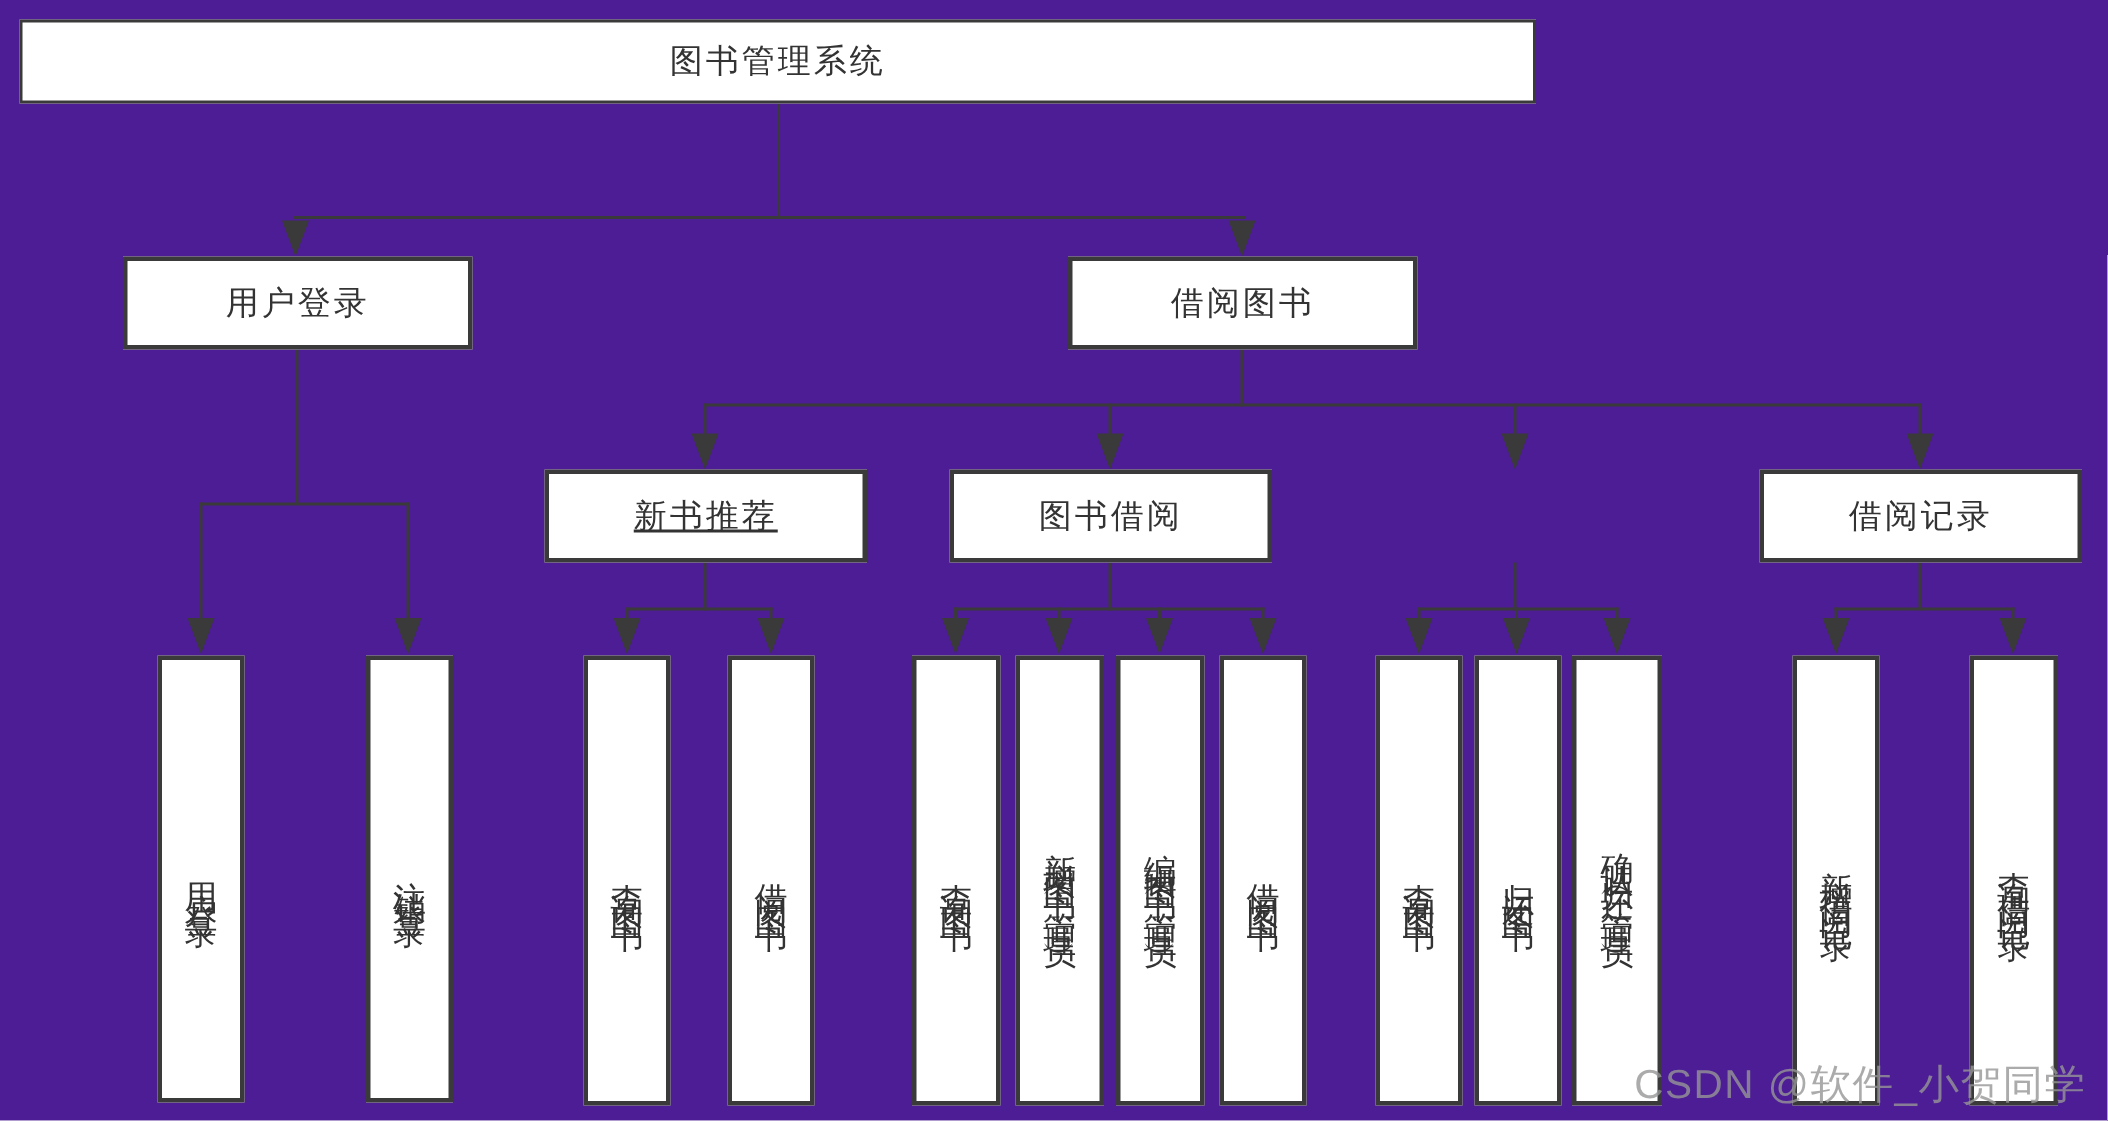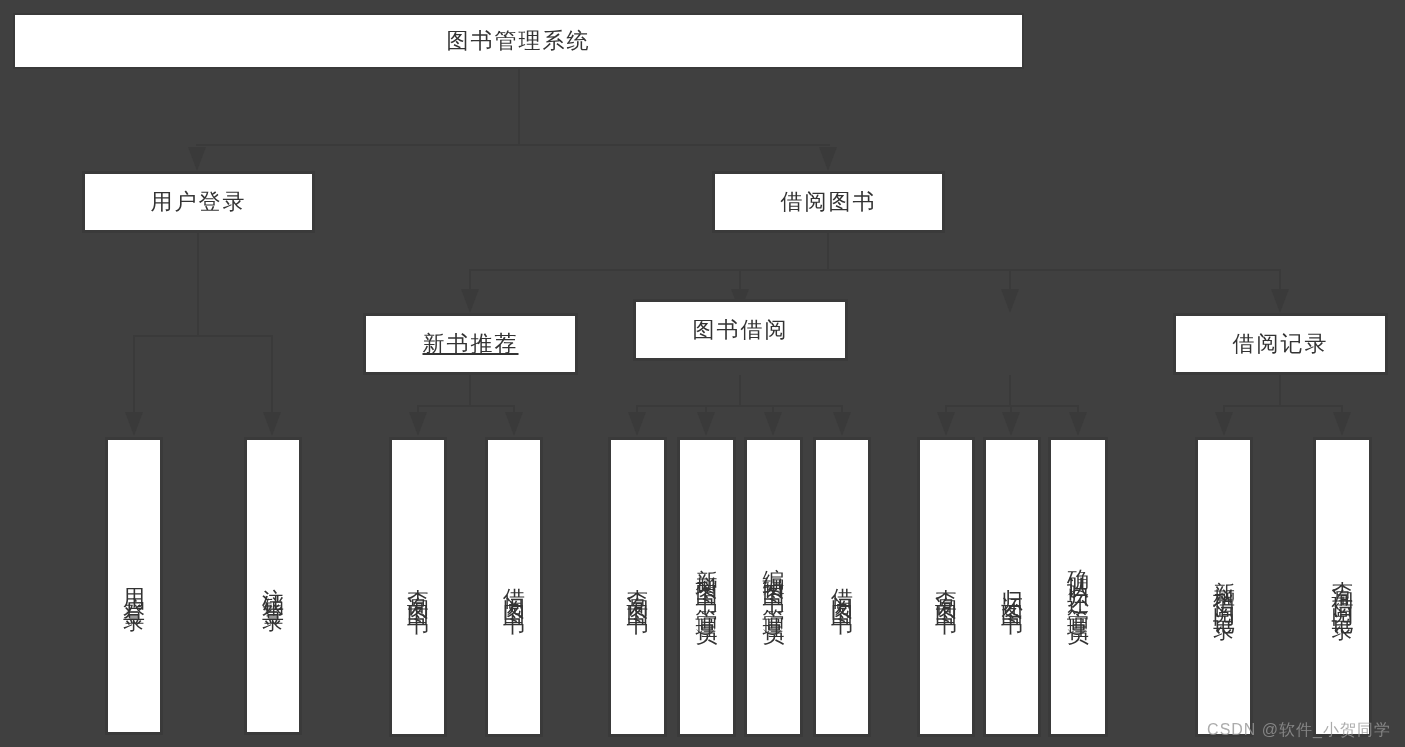--- a/index.html
+++ b/index.html
@@ -1,20 +1,20 @@
 <!DOCTYPE html>
 <html><head>
 <meta charset="utf-8">
 <style>
   html, body { margin: 0; padding: 0; background: #ffffff; }
   .canvas {
     position: relative;
     width: 1405px;
     height: 747px;
-    background: #404040;
+    background: #4c1d95;
     font-family: "Liberation Sans", "DejaVu Sans", sans-serif;
     overflow: hidden;
   }
   .box {
     position: absolute;
     box-sizing: border-box;
     border: 3px solid #3a3a3a;
     background: #ffffff;
     display: flex;
     align-items: center;
@@ -48,21 +48,21 @@
     height: 0;
     border-left: 9px solid transparent;
     border-right: 9px solid transparent;
     border-top: 24px solid #3a3a3a;
     z-index: 1;
   }
   .watermark {
     position: absolute;
     right: 14px;
     bottom: 6px;
-    font-size: 16px;
+    font-size: 27px;
     color: rgba(150, 150, 150, 0.8);
     letter-spacing: 1px;
     z-index: 5;
     white-space: nowrap;
   }
 </style>
 </head>
 <body>
 
 <div class="canvas">
@@ -97,21 +97,21 @@
   <div class="vline" style="left:1009px; top:269px; height:22px;"></div>
   <div class="vline" style="left:1279px; top:269px; height:22px;"></div>
   <div class="arrow" style="left:461px; top:289px;"></div>
   <div class="arrow" style="left:731px; top:289px;"></div>
   <div class="arrow" style="left:1001px; top:289px;"></div>
   <div class="arrow" style="left:1271px; top:289px;"></div>
 
   <div class="box" style="left:363px; top:313px; width:215px; height:62px;text-decoration:underline;">
     <span>新书推荐</span>
   </div>
-  <div class="box" style="left:633px; top:299px; width:215px; height:62px;text-align:right;">
+  <div class="box" style="left:633px; top:313px; width:215px; height:62px;text-align:right;">
     <span>图书借阅</span>
   </div>
   <div class="box" style="left:1173px; top:313px; width:215px; height:62px;">
     <span>借阅记录</span>
   </div>
 
   <div class="vline" style="left:469px; top:375px; height:32px;"></div>
   <div class="hline" style="left:417px; top:405px; width:98px;"></div>
   <div class="vline" style="left:417px; top:405px; height:10px;"></div>
   <div class="vline" style="left:513px; top:405px; height:10px;"></div>

